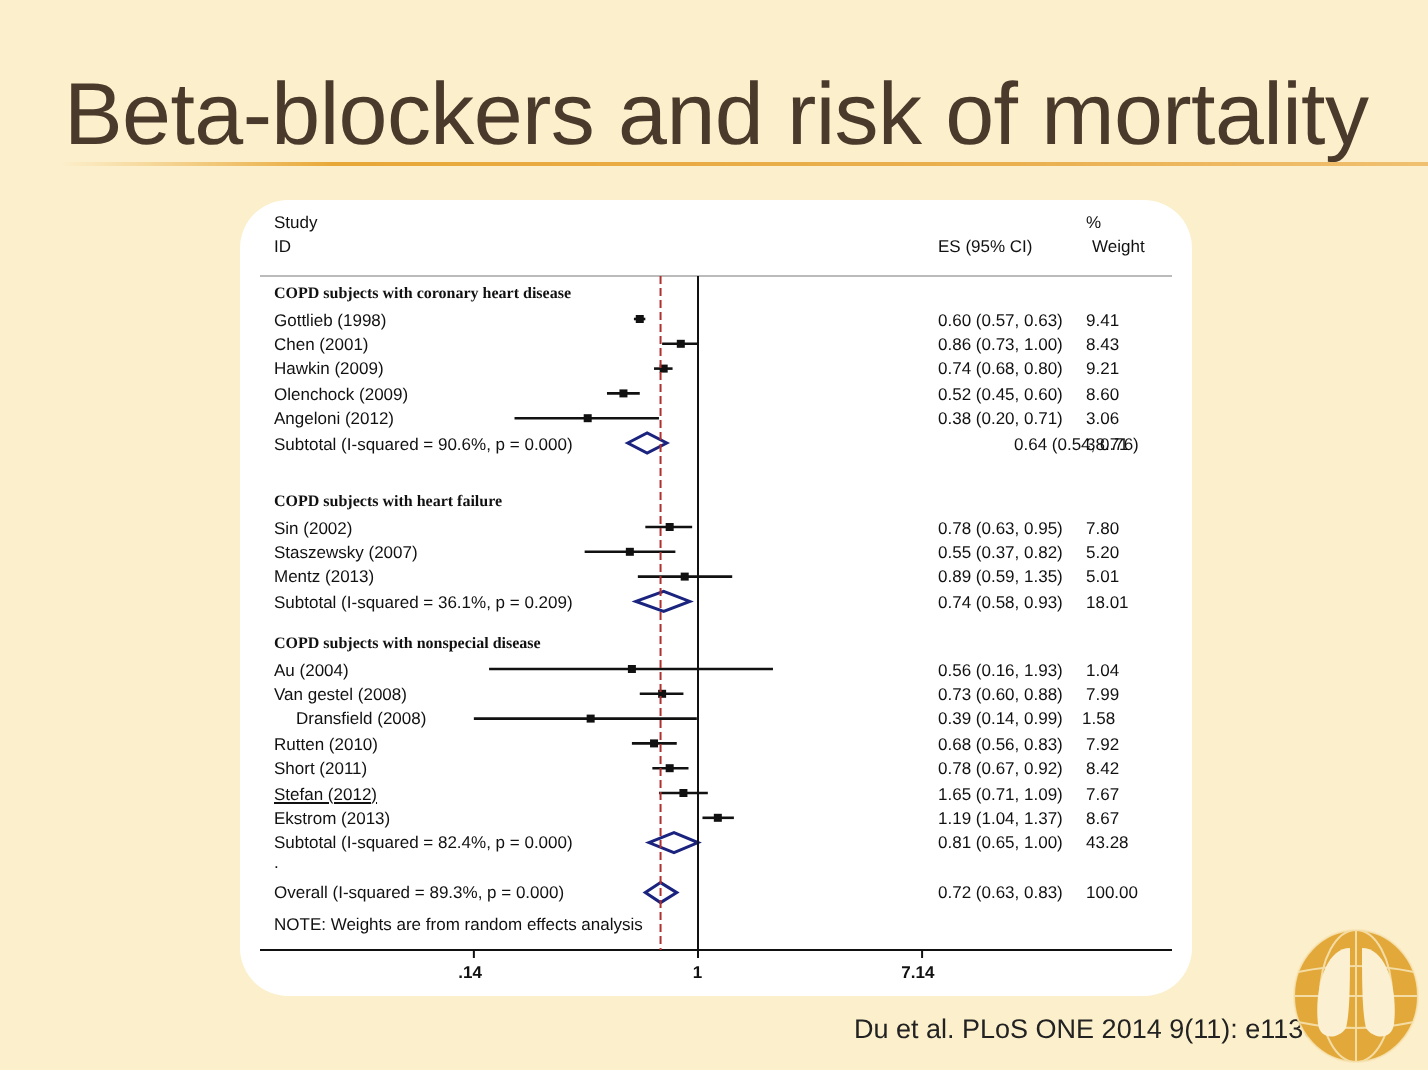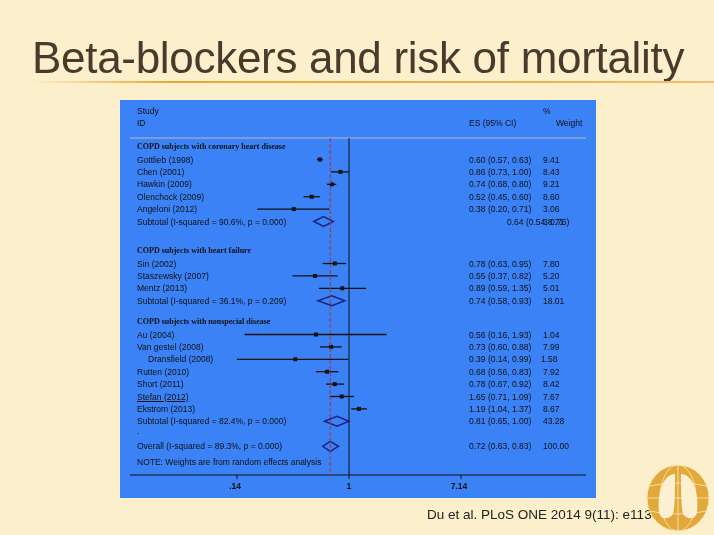--- a/index.html
+++ b/index.html
@@ -1,20 +1,20 @@
 <!DOCTYPE html>
 <html><head>
 <meta charset="utf-8">
 <style>
   html, body { margin:0; padding:0; }
   body { width:714px; height:535px; background:#fcefcb; position:relative; overflow:hidden; font-family:"Liberation Sans", sans-serif; }
   .title { position:absolute; left:32px; top:33px; font-size:44px; color:#4a3a2c; letter-spacing:-0.3px; }
   .title-rule { position:absolute; left:30px; top:81px; width:684px; height:2px;
     background:linear-gradient(to right, rgba(232,160,40,0) 0%, #e8a838 20%, #eab050 70%, #f0c070 100%); }
-  .plot { position:absolute; left:120px; top:100px; width:476px; height:398px; background:#3b82f6; }
+  .plot { position:absolute; left:120px; top:100px; width:476px; height:398px; background:#ffffff;border-radius:24px; }
   .txt { position:absolute; font-size:8.5px; color:#111; white-space:nowrap; line-height:10px; }
   .grp { position:absolute; font-family:"Liberation Serif", serif; font-weight:bold; font-size:8px; color:#111; white-space:nowrap; }
   svg.chart { position:absolute; left:0; top:0; }
   .citation { position:absolute; left:427px; top:507px; font-size:13.5px; color:#222; }
   .logo { position:absolute; left:645px; top:460px; }
 </style>
 </head>
 <body>
 
 <div class="title">Beta-blockers and risk of mortality</div>
@@ -61,21 +61,21 @@
       <line x1="229" y1="38" x2="229" y2="375" stroke="#111" stroke-width="1"></line>
       <line x1="210.27526818259395" y1="38" x2="210.27526818259395" y2="375" stroke="#b03030" stroke-width="1" stroke-dasharray="4,2"></line>
       <line x1="116.93156718674854" y1="375" x2="116.93156718674854" y2="379" stroke="#111" stroke-width="1"></line>
       <line x1="229" y1="375" x2="229" y2="379" stroke="#111" stroke-width="1"></line>
       <line x1="341.0456282520351" y1="375" x2="341.0456282520351" y2="379" stroke="#111" stroke-width="1"></line>
     </svg>
   <div class="txt" style="left:17px;top:6px;">Study</div>
   <div class="txt" style="left:17px;top:18px;">ID</div>
   <div class="txt" style="left:349px;top:18px;">ES (95% CI)</div>
   <div class="txt" style="left:423px;top:6px;">%</div>
-  <div class="txt" style="left:436px;top:18px;">Weight</div>
+  <div class="txt" style="left:426px;top:18px;">Weight</div>
   <div id="rows">
       <div class="grp" style="left: 17px; top: 42px;">COPD subjects with coronary heart disease</div>
       <div class="txt" style="left: 17px; top: 54.5px;">Gottlieb (1998)</div>
       <div class="txt" style="left: 349px; top: 54.5px;">0.60 (0.57, 0.63)</div>
       <div class="txt" style="left: 423px; top: 54.5px;">9.41</div>
       <div class="txt" style="left: 17px; top: 66.9px;">Chen (2001)</div>
       <div class="txt" style="left: 349px; top: 66.9px;">0.86 (0.73, 1.00)</div>
       <div class="txt" style="left: 423px; top: 66.9px;">8.43</div>
       <div class="txt" style="left: 17px; top: 79.3px;">Hawkin (2009)</div>
       <div class="txt" style="left: 349px; top: 79.3px;">0.74 (0.68, 0.80)</div>

